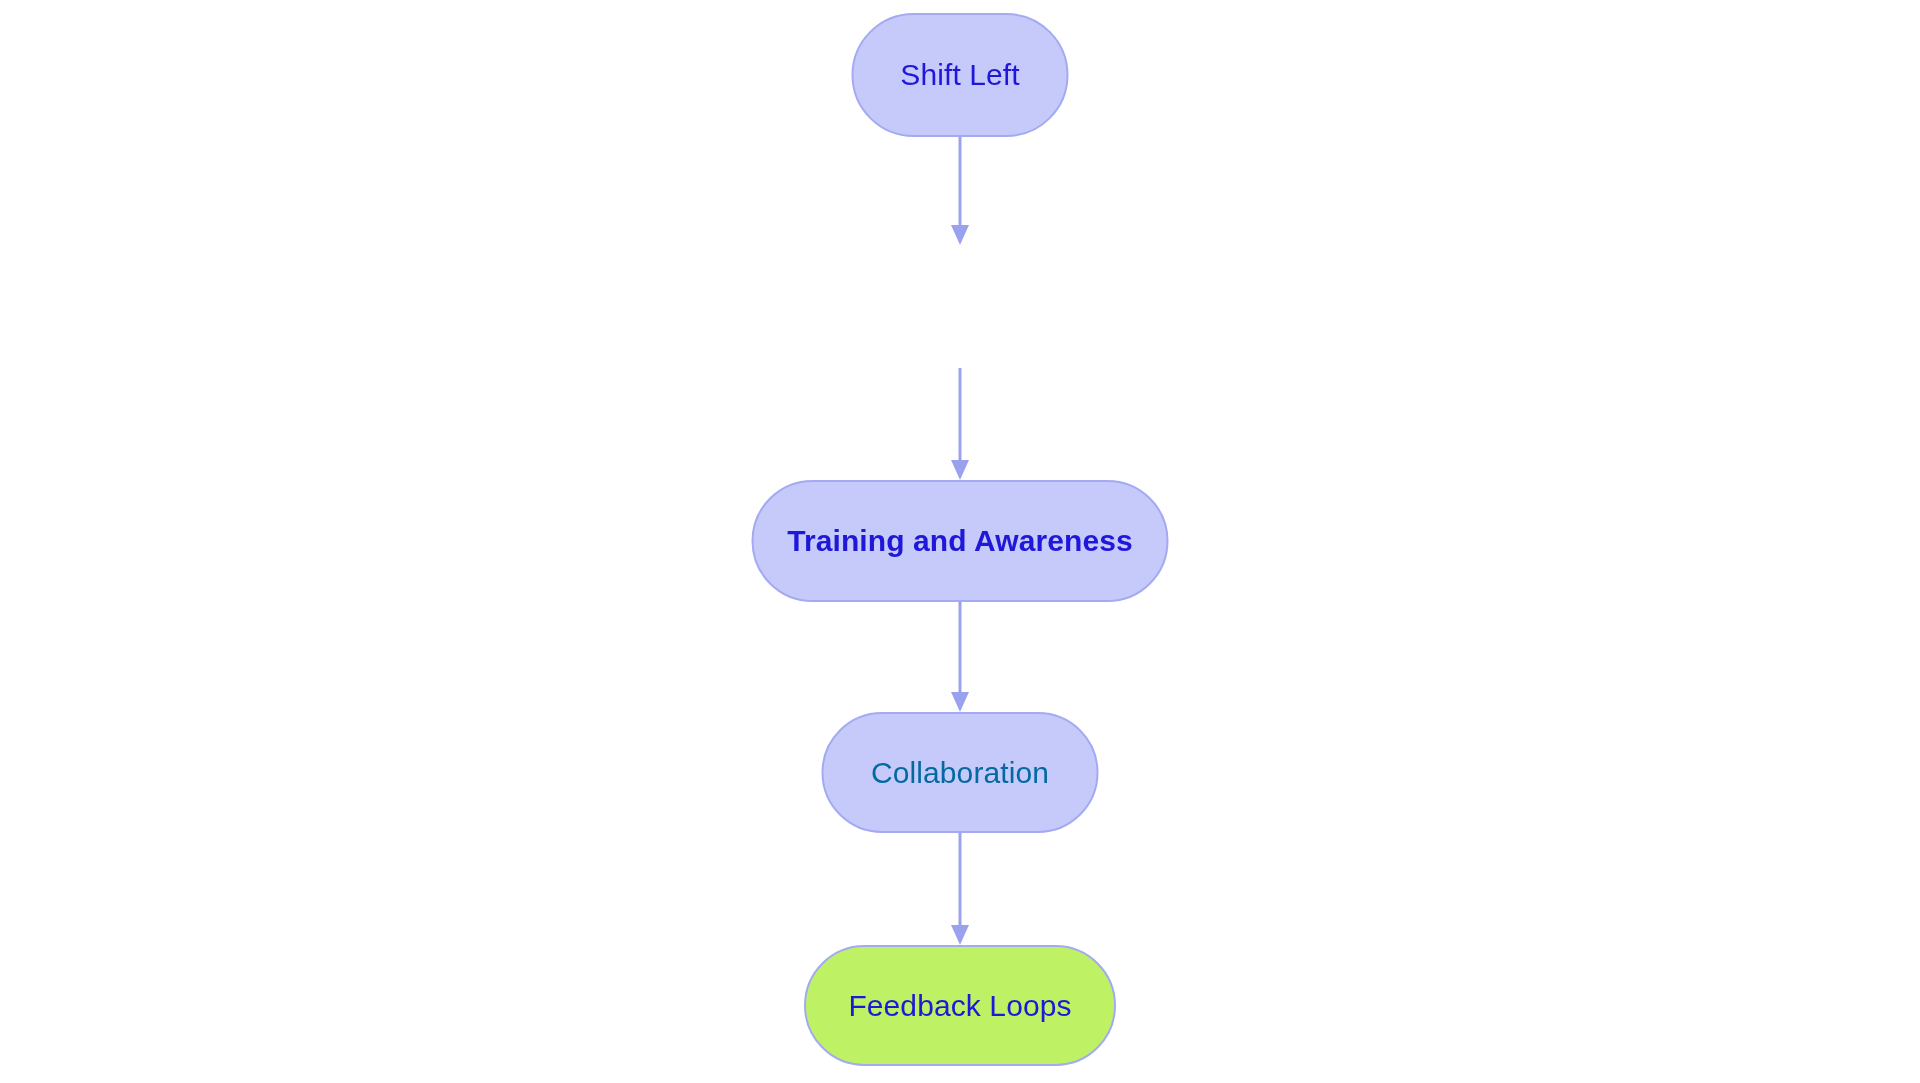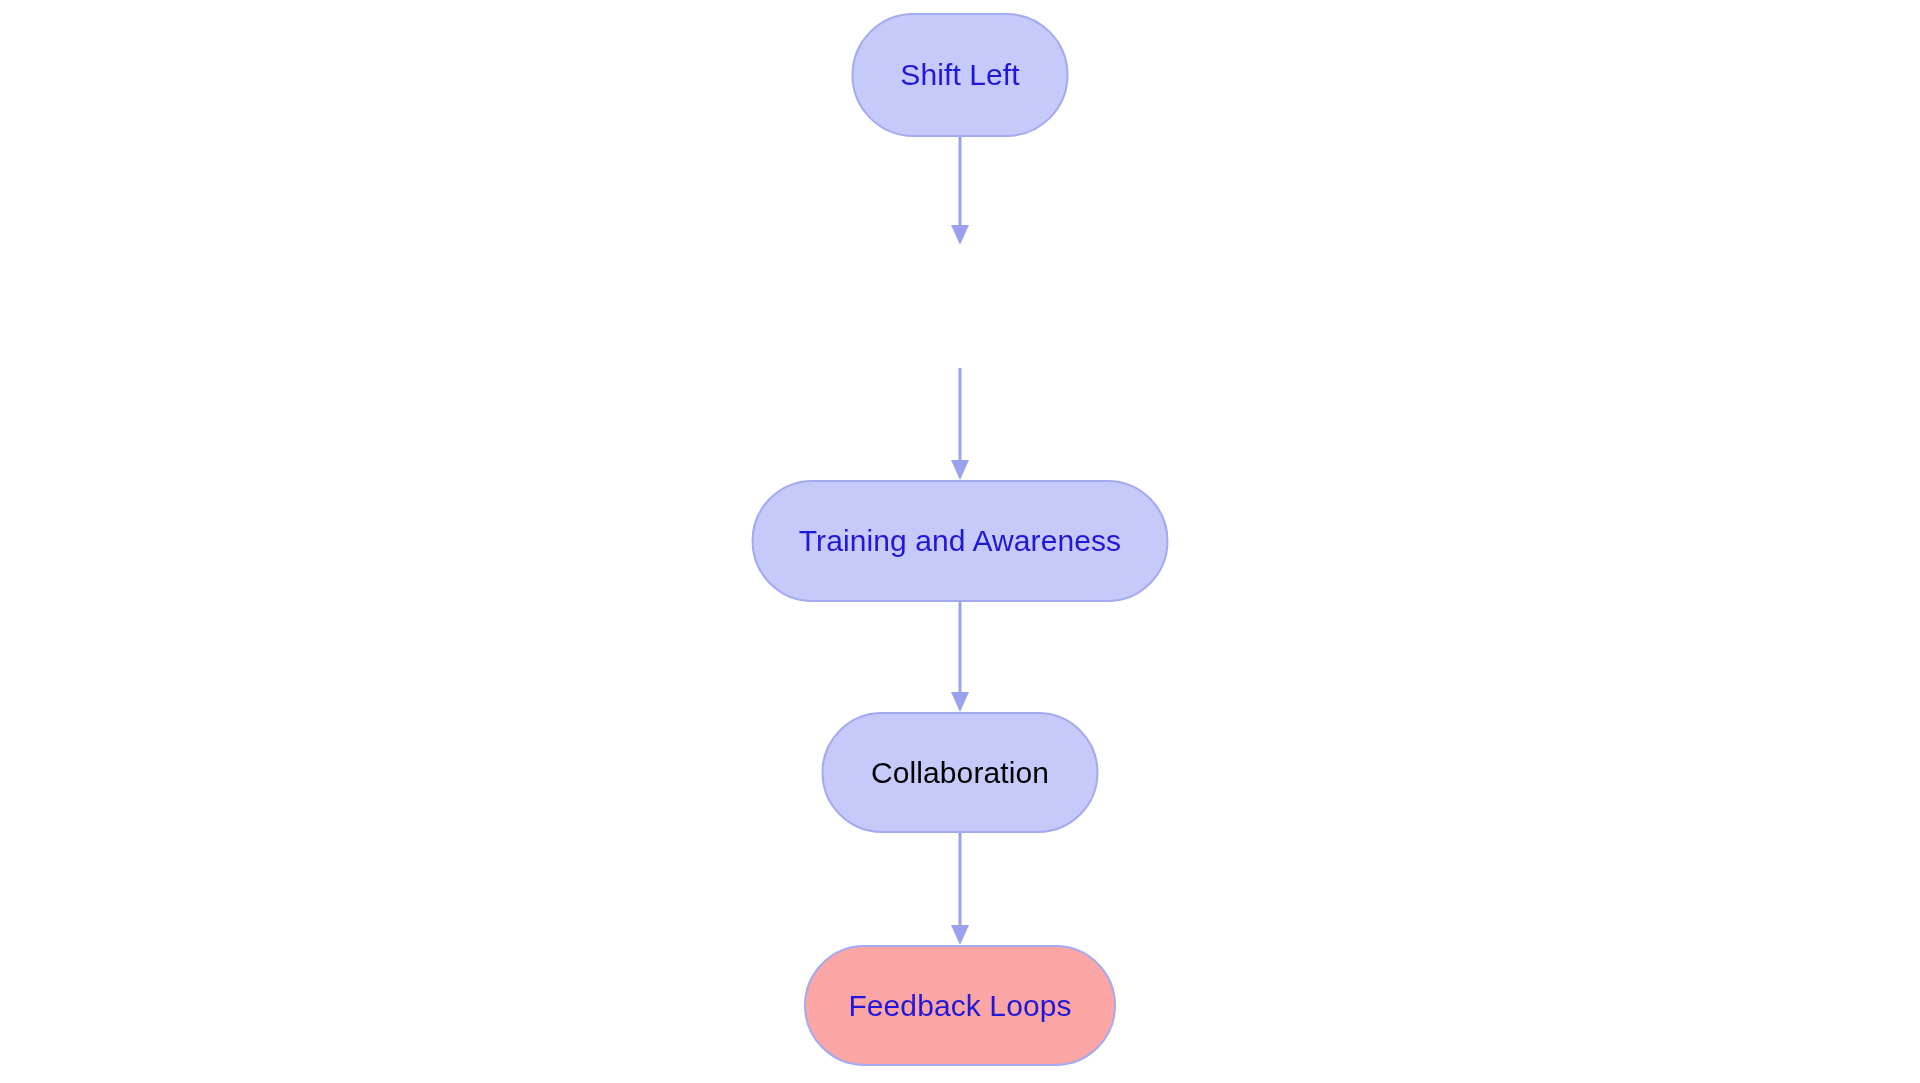--- a/index.html
+++ b/index.html
@@ -83,22 +83,22 @@
       <div class="edge" style="left: 960px; top: 833px; width: 24px; height: 112px;">
         <svg width="24" height="112" viewBox="0 0 24 112">
           <line x1="12" y1="0" x2="12" y2="94" stroke="#9aa2f0" stroke-width="3"></line>
           <polygon points="3,92 21,92 12,112" fill="#9aa2f0"></polygon>
         </svg>
       </div>
       <div class="node" style="left: 960px; top: 13px; width: 217px; height: 124px; background: rgb(197, 202, 250); border-color: rgb(163, 170, 242);">
         <span class="node-label" style="color: rgb(32, 24, 216);">Shift Left</span>
       </div>
       <div class="node" style="left: 960px; top: 480px; width: 417px; height: 122px; background: rgb(197, 202, 250); border-color: rgb(163, 170, 242);">
-        <span class="node-label" style="color: rgb(32, 24, 216);">Training and Awareness</span>
+        <span class="node-label" style="color: rgb(32, 24, 216); font-weight: bold;">Training and Awareness</span>
       </div>
       <div class="node" style="left: 960px; top: 712px; width: 277px; height: 121px; background: rgb(197, 202, 250); border-color: rgb(163, 170, 242);">
-        <span class="node-label" style="color: #000000;">Collaboration</span>
+        <span class="node-label" style="color: #0369a1;">Collaboration</span>
       </div>
-      <div class="node" style="left: 960px; top: 945px; width: 312px; height: 121px; background: #fca5a5; border-color: rgb(163, 170, 242);">
+      <div class="node" style="left: 960px; top: 945px; width: 312px; height: 121px; background: #bef264; border-color: rgb(163, 170, 242);">
         <span class="node-label" style="color: rgb(32, 24, 216);">Feedback Loops</span>
       </div>
     </div>
 </div>
 
 </body></html>

